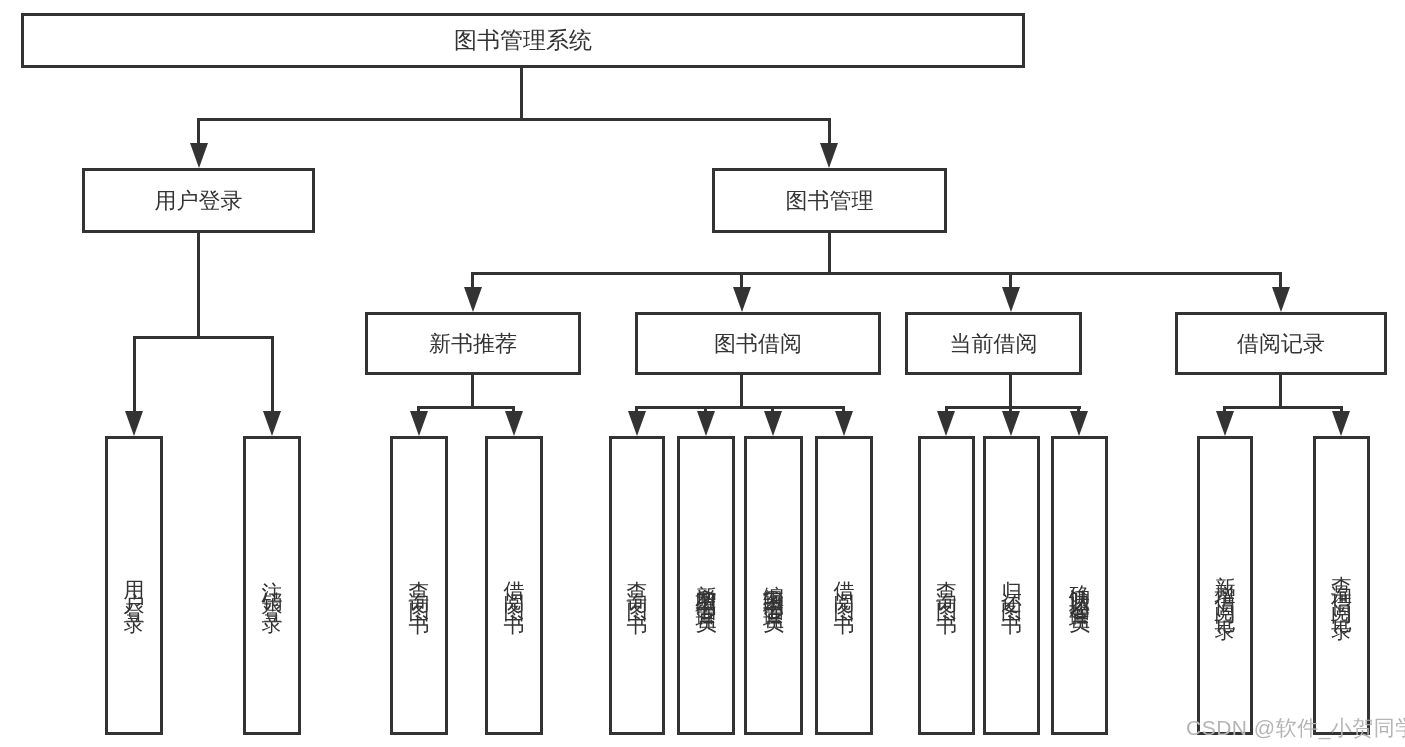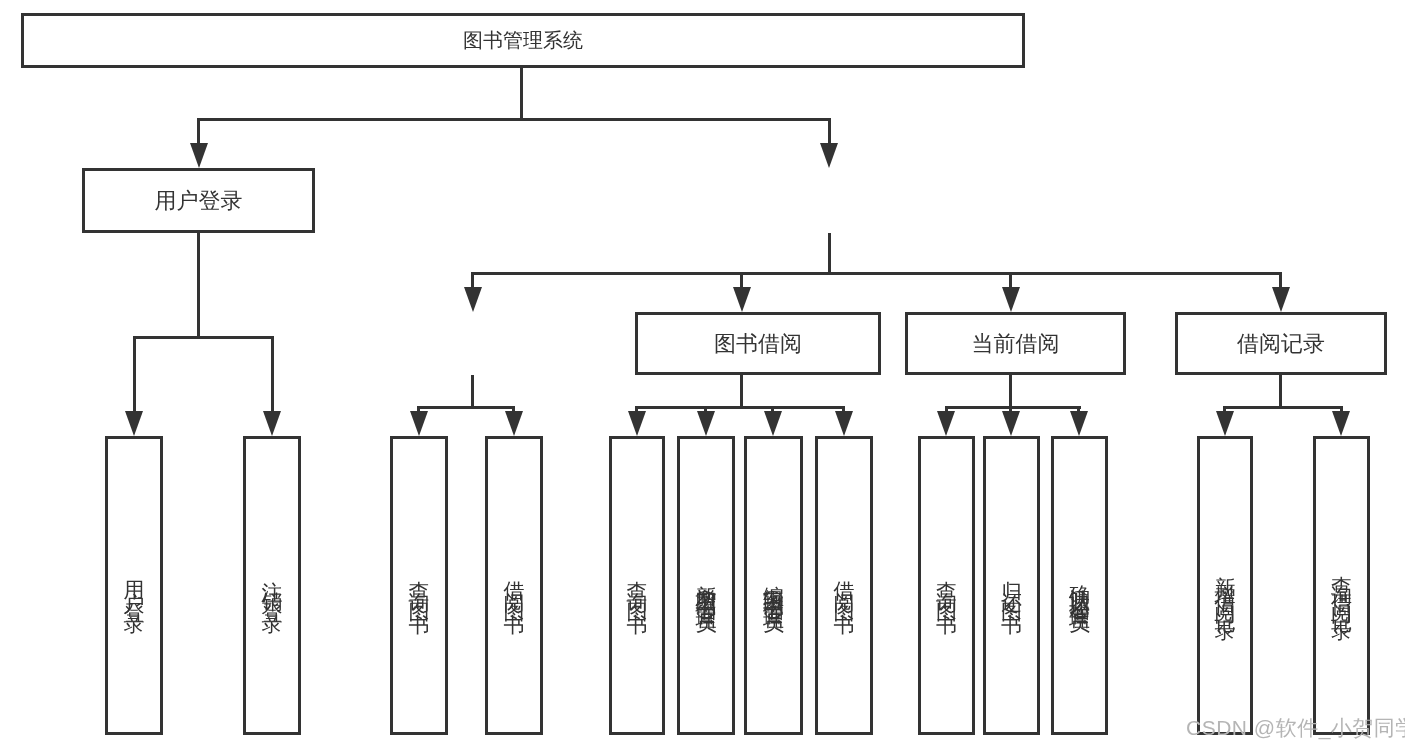--- a/index.html
+++ b/index.html
@@ -5,21 +5,21 @@
   html,body { margin:0; padding:0; background:#ffffff; }
   #stage {
     position:relative; width:1405px; height:747px; background:#ffffff;
     font-family:"Liberation Sans", sans-serif; color:#333; overflow:hidden;
   }
   .box {
     position:absolute; box-sizing:border-box;
     border:3px solid #333333; background:#ffffff;
     display:flex; align-items:center; justify-content:center;
   }
-  .box.root  { font-size:20px; }
+  .box.root  { font-size:23px; }
   .box.l2    { font-size:22px; }
   .box.l3    { font-size:22px; }
   .box.leaf  { top:436px; height:299px; }
   .vtext {
     writing-mode:vertical-rl; text-orientation:mixed;
     font-size:21px; line-height:1.05; letter-spacing:11px; color:#333;
   }
   .vtext.med   { letter-spacing:9px; }
   .vtext.tight { letter-spacing:4px; }
   .vl { position:absolute; width:3px; background:#333333; }
@@ -46,43 +46,49 @@
   <div class="vl" style="left:520px; top:65px; height:56px;"></div>
   <div class="hl" style="left:197px; top:118px; width:634px;"></div>
   <div class="vl" style="left:197px; top:118px; height:30px;"></div>
   <div class="vl" style="left:828px; top:118px; height:30px;"></div>
   <div class="ah" style="left:190px; top:143px;"></div>
   <div class="ah" style="left:820px; top:143px;"></div>
 
   <div class="box l2" style="left:82px; top:168px; width:233px; height:65px;">
     <span>用户登录</span>
   </div>
+  <div class="box l2" style="left:712px; top:168px; width:235px; height:65px;">
+    <span>图书管理</span>
+  </div>
 
   <div class="vl" style="left:197px; top:233px; height:106px;"></div>
   <div class="hl" style="left:133px; top:336px; width:141px;"></div>
   <div class="vl" style="left:133px; top:336px; height:78px;"></div>
   <div class="vl" style="left:271px; top:336px; height:78px;"></div>
   <div class="ah" style="left:125px; top:411px;"></div>
   <div class="ah" style="left:263px; top:411px;"></div>
 
   <div class="vl" style="left:828px; top:233px; height:42px;"></div>
   <div class="hl" style="left:471px; top:272px; width:811px;"></div>
   <div class="vl" style="left:471px; top:272px; height:18px;"></div>
   <div class="vl" style="left:740px; top:272px; height:18px;"></div>
   <div class="vl" style="left:1009px; top:272px; height:18px;"></div>
   <div class="vl" style="left:1279px; top:272px; height:18px;"></div>
   <div class="ah" style="left:464px; top:287px;"></div>
   <div class="ah" style="left:733px; top:287px;"></div>
   <div class="ah" style="left:1002px; top:287px;"></div>
   <div class="ah" style="left:1272px; top:287px;"></div>
 
+  <div class="box l3" style="left:365px; top:312px; width:216px; height:63px;">
+    <span>新书推荐</span>
+  </div>
   <div class="box l3" style="left:635px; top:312px; width:246px; height:63px;">
     <span>图书借阅</span>
   </div>
-  <div class="box l3" style="left:905px; top:312px; width:221px; height:63px;">
+  <div class="box l3" style="left:905px; top:312px; width:177px; height:63px;">
     <span>当前借阅</span>
   </div>
   <div class="box l3" style="left:1175px; top:312px; width:212px; height:63px;">
     <span>借阅记录</span>
   </div>
 
   <div class="vl" style="left:471px; top:375px; height:34px;"></div>
   <div class="hl" style="left:417px; top:406px; width:98px;"></div>
   <div class="vl" style="left:417px; top:406px; height:9px;"></div>
   <div class="vl" style="left:512px; top:406px; height:9px;"></div>

